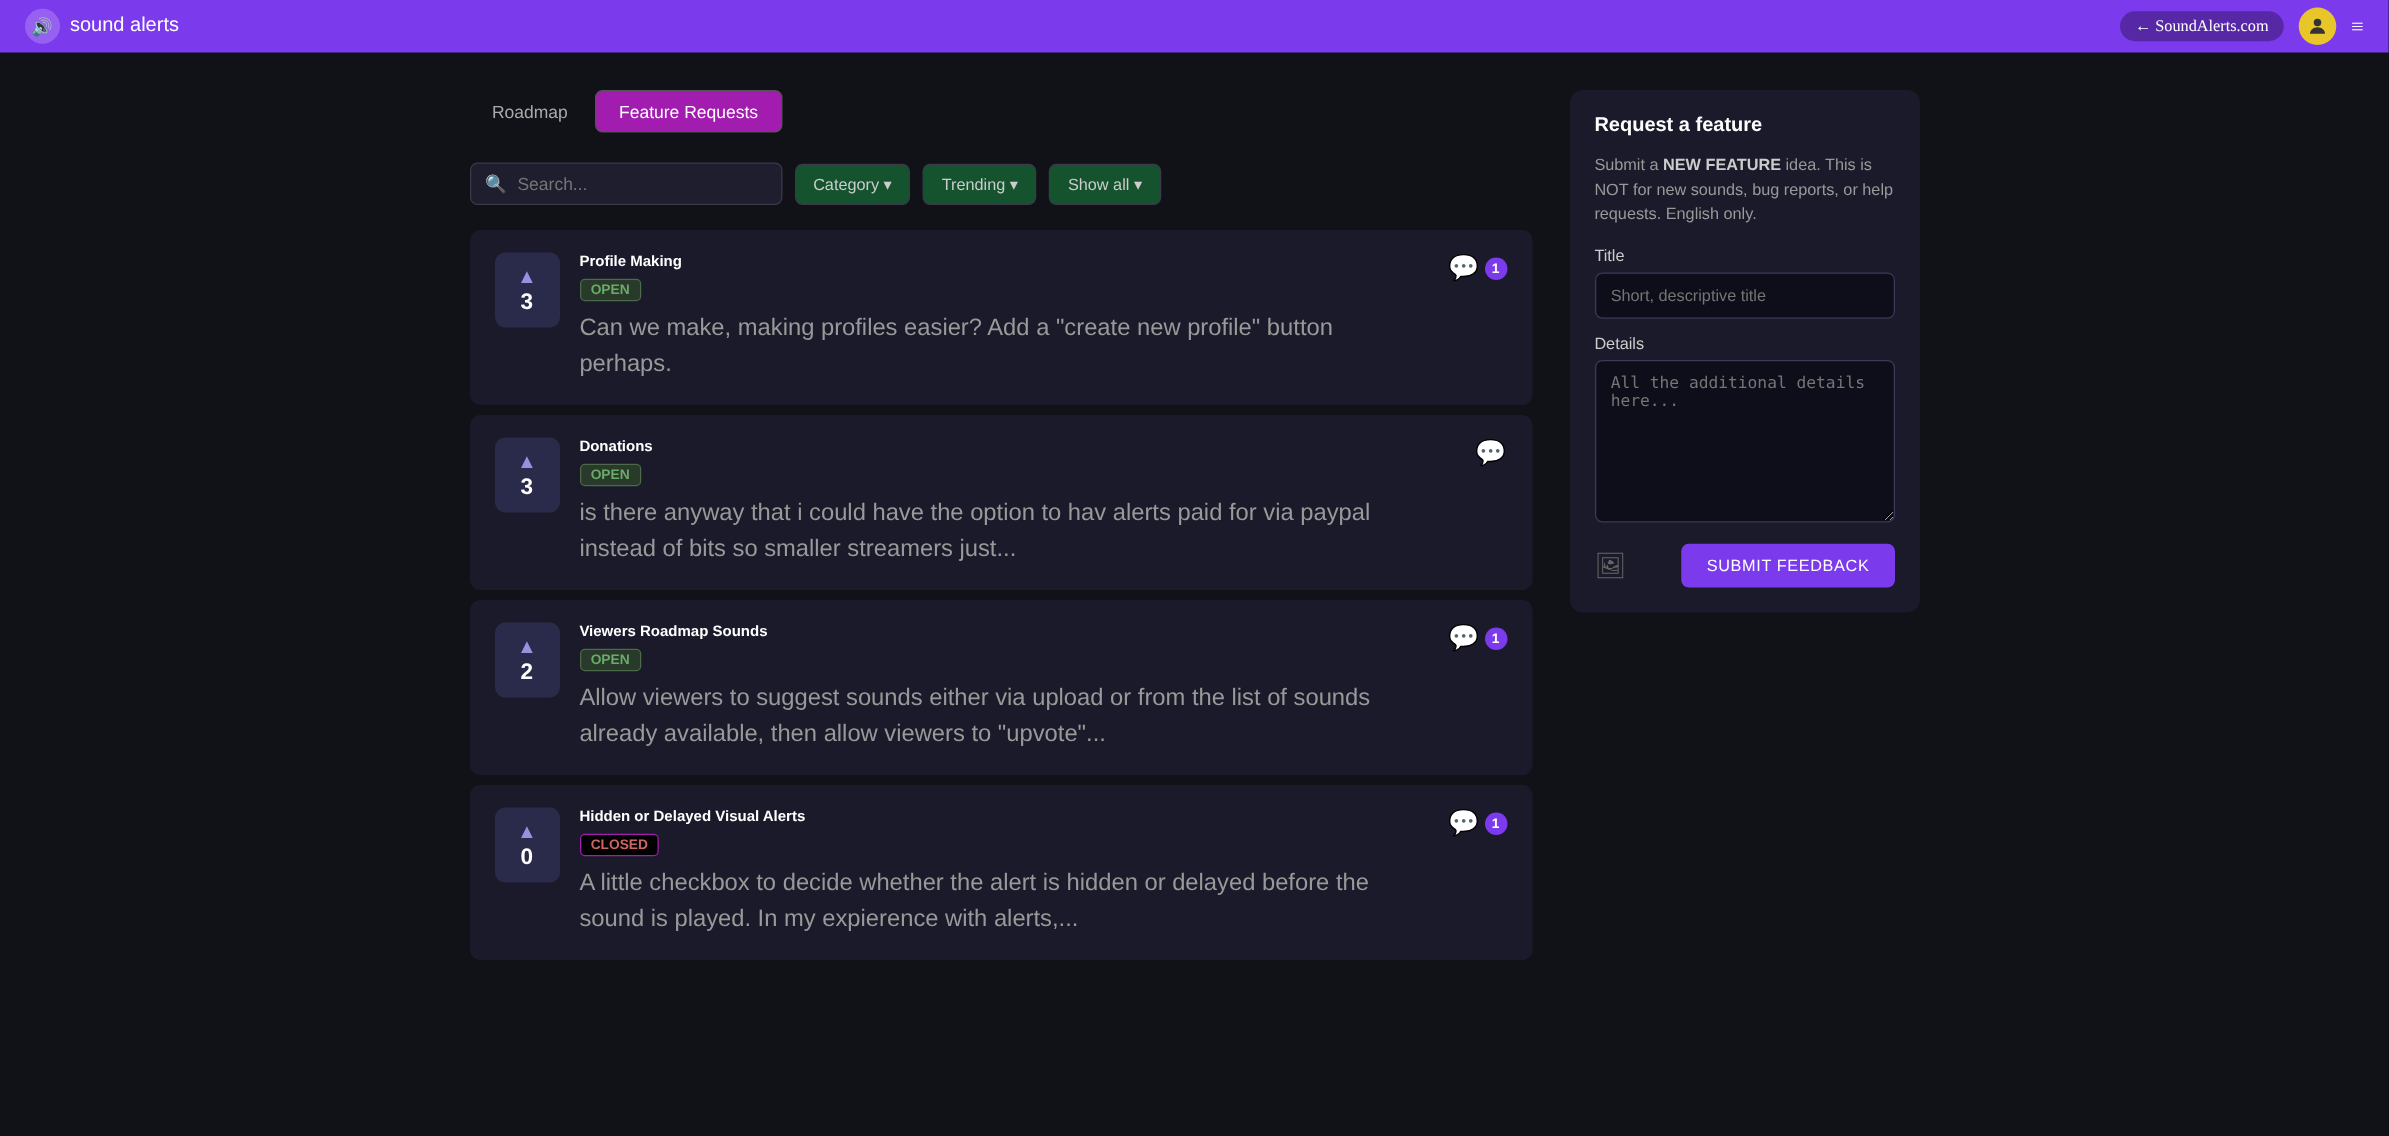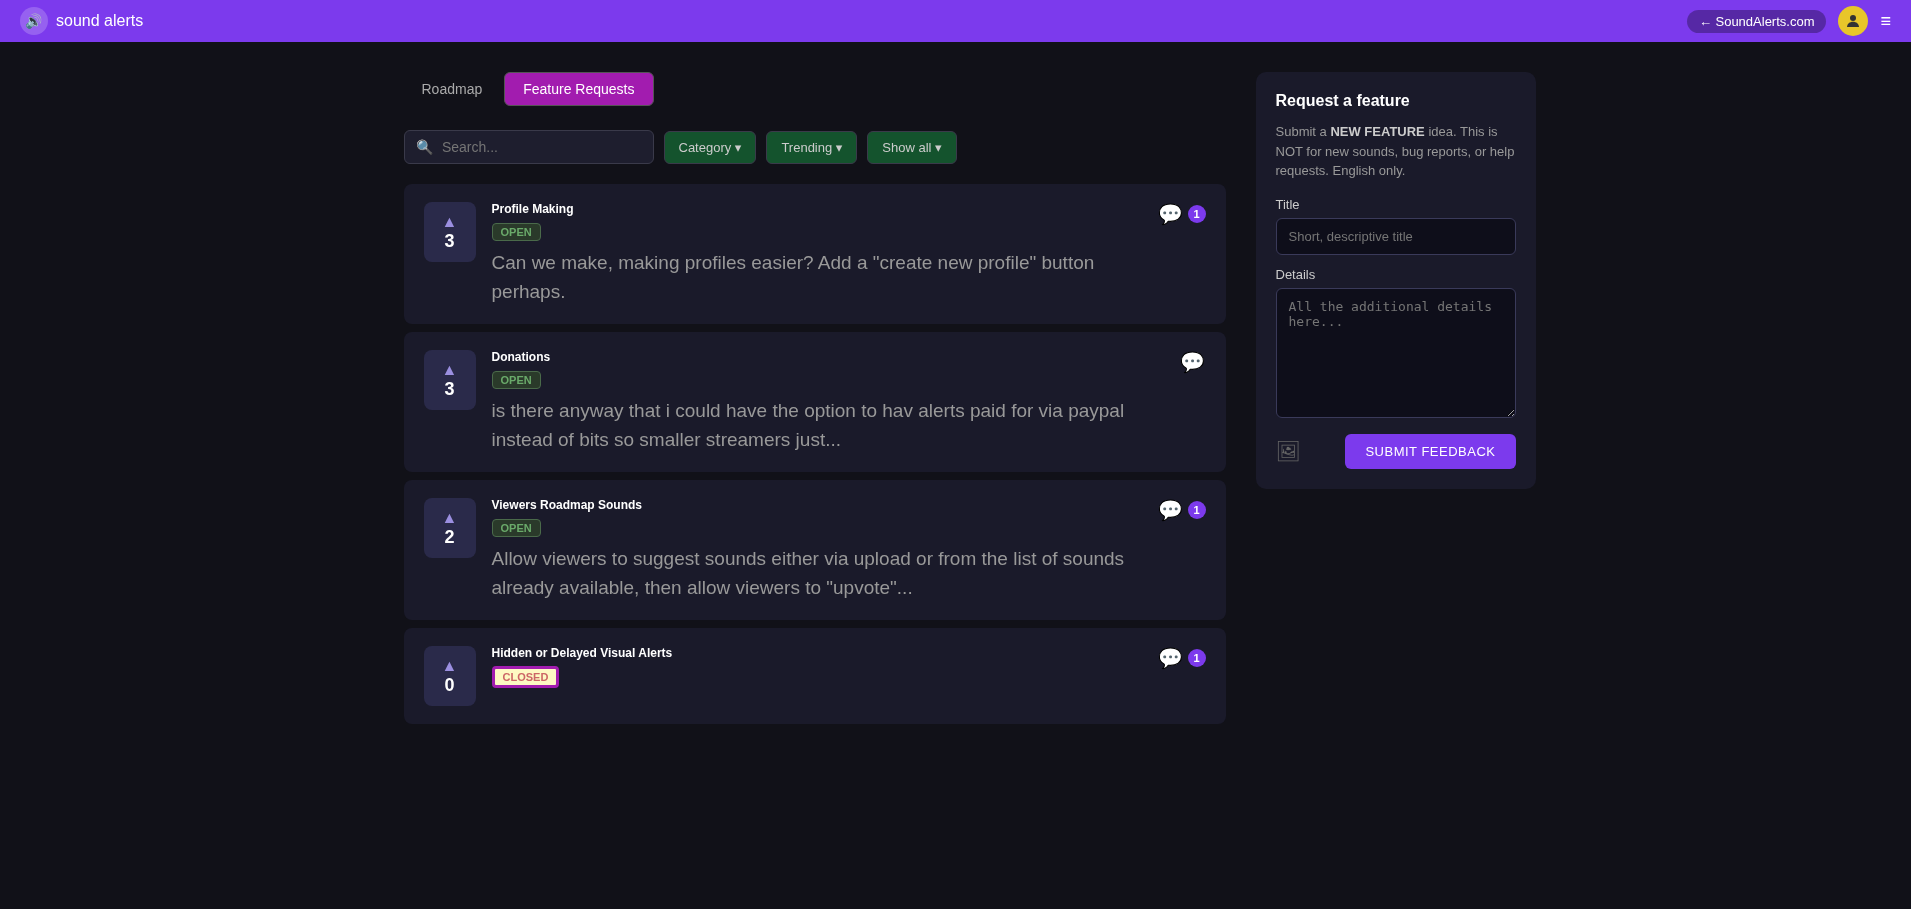--- a/index.html
+++ b/index.html
@@ -32,20 +32,21 @@
       height: 28px;
       background: rgba(255,255,255,0.2);
       border-radius: 50%;
       display: flex; align-items: center; justify-content: center;
       font-size: 14px;
     }
     .header-right {
       display: flex;
       align-items: center;
       gap: 12px;
+      font-family: Liberation Serif, serif;
     }
     .header-link {
       background: rgba(0,0,0,0.3);
       border-radius: 20px;
       padding: 4px 12px;
       color: white;
       font-size: 13px;
       display: flex;
       align-items: center;
       gap: 6px;
@@ -70,21 +71,20 @@
     .main {
       max-width: 1200px;
       margin: 0 auto;
       padding: 30px 20px;
       display: flex;
       gap: 30px;
     }
 
     .left-column {
       flex: 1;
-      margin-left: 28px;
     }
 
     .right-column {
       width: 280px;
       flex-shrink: 0;
     }
 
     
     .tabs {
       display: flex;
@@ -214,23 +214,23 @@
       font-size: 11px;
       font-weight: 700;
       margin-bottom: 8px;
     }
     .status-open {
       background: #2a3a2a;
       color: #6aaa6a;
       border: 1px solid #4a6a4a;
     }
     .status-closed {
-      background: #fef9c3;
+      background: #000000;
       color: #cc6666;
-      border: 3px solid #a21caf;
+      border: 1px solid #a21caf;
     }
 
     .feature-desc {
       font-size: 19px;
       color: #999;
       line-height: 1.5;
     }
 
     .comment-bubble {
       display: flex;
@@ -421,20 +421,21 @@
     </div>
   </div>
         <div class="feature-card">
     <div class="vote-box">
       <span class="vote-arrow">▲</span>
       <span class="vote-count">0</span>
     </div>
     <div class="feature-content">
       <div class="feature-title">Hidden or Delayed Visual Alerts</div>
       <span class="status-badge status-closed">CLOSED</span>
+      <div class="feature-desc">A little checkbox to decide whether the alert is hidden or delayed before the sound is played. In my expierence with alerts,...</div>
     </div>
     <div class="comment-bubble">
       <span class="comment-icon">💬</span>
       <span class="comment-count">1</span>
     </div>
   </div>
       </div>
 
   </div>
 

